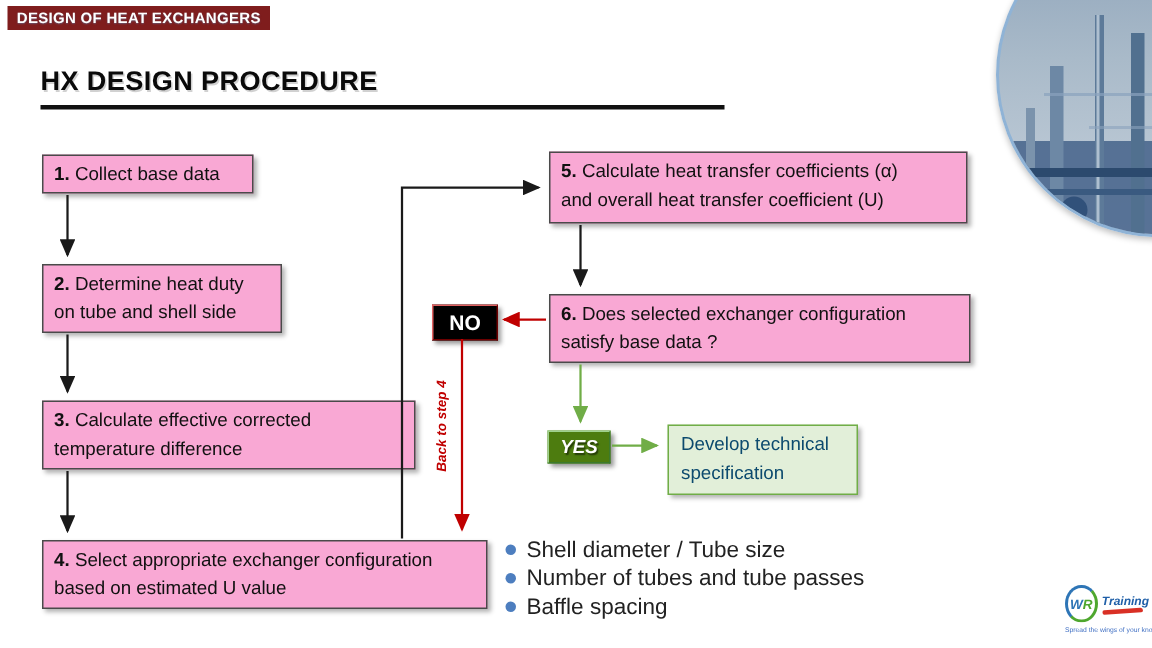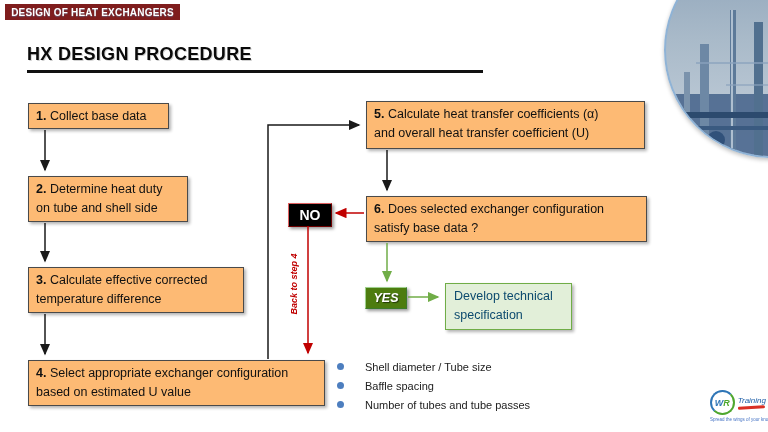--- a/index.html
+++ b/index.html
@@ -27,21 +27,21 @@
   
   .plant{
     left:664px;top:-58px;width:212px;height:212px;border-radius:50%;
     border:2px solid #8fb3d6;overflow:hidden;
     background:linear-gradient(180deg,#8ba1b8 0%,#a9bac9 45%,#c6d1dc 100%);
     box-shadow:0 2px 4px rgba(0,0,0,.25);
   }
 
   
   .fbox{
-    background:#fdba74;border:1px solid #4a4a4a;
+    background:#f9a8d4;border:1px solid #4a4a4a;
     box-shadow:2px 2px 3px rgba(0,0,0,.3);
     font-size:12.5px;color:#111;padding:3px 7px;box-sizing:border-box;
   }
   .fbox .ln{line-height:19px;white-space:nowrap;}
   .fbox .num{font-weight:bold;}
 
   
   .badge{
     color:#fff;font-weight:bold;display:flex;align-items:center;justify-content:center;
     text-shadow:1px 1px 1px rgba(0,0,0,.55);box-shadow:2px 2px 3px rgba(0,0,0,.4);
@@ -70,37 +70,37 @@
   .backlbl{
     left:250px;top:278px;width:90px;height:12px;text-align:center;
     transform:rotate(-90deg);transform-origin:center;
     color:#c00000;font-size:9px;font-style:italic;font-weight:bold;white-space:nowrap;
   }
 
   
   .bullets{left:337px;top:357px;}
   .brow{display:flex;align-items:center;height:19px;}
   .bdot{width:7px;height:7px;border-radius:50%;background:#4d7ebf;margin-right:7px;flex:0 0 auto;}
-  .btxt{font-size:11px;color:#222;white-space:nowrap;margin-left:14px;}
+  .btxt{font-size:15px;color:#222;white-space:nowrap;}
 
   
   svg.arrows{left:0;top:0;pointer-events:none;}
 
   
   .wrlogo{left:710px;top:390px;width:56px;text-align:center;}
   .lrow{display:flex;align-items:center;justify-content:center;gap:3px;}
   .lcircle{
     width:21px;height:21px;border-radius:50%;background:#fff;
     border:2px solid #2e75b6;border-right-color:#4ea72e;border-bottom-color:#4ea72e;
     display:flex;align-items:center;justify-content:center;
     font-weight:bold;font-size:9px;font-style:italic;
   }
   .lw{color:#2e75b6;} .lr{color:#4ea72e;}
   .lname-wrap{text-align:left;}
-  .lname{color:#1f5fa8;font-weight:normal;font-style:italic;font-size:8px;line-height:8px;}
+  .lname{color:#1f5fa8;font-weight:bold;font-style:italic;font-size:8px;line-height:8px;}
   .lswoosh{width:27px;height:3px;background:#d93025;border-radius:2px 3px 2px 2px;transform:rotate(-4deg);margin-top:1px;}
   .ltagline{color:#4472c4;font-size:4.5px;margin-top:2px;white-space:nowrap;}
 </style>
 </head>
 <body>
 
 <div class="abs hdr-badge">
   <span>DESIGN OF HEAT EXCHANGERS</span>
 </div>
 
@@ -133,21 +133,21 @@
 
 <div class="abs fbox" style="left:28px;top:103px;width:141px;height:26px;">
   <div class="ln"><span class="num">1.</span> <span>Collect base data</span></div>
 </div>
 
 <div class="abs fbox" style="left:28px;top:176px;width:160px;height:46px;">
   <div class="ln"><span class="num">2.</span> <span>Determine heat duty</span></div>
   <div class="ln">on tube and shell side</div>
 </div>
 
-<div class="abs fbox" style="left:28px;top:267px;width:216px;height:46px;">
+<div class="abs fbox" style="left:28px;top:267px;width:249px;height:46px;">
   <div class="ln"><span class="num">3.</span> <span>Calculate effective corrected</span></div>
   <div class="ln">temperature difference</div>
 </div>
 
 <div class="abs fbox" style="left:28px;top:360px;width:297px;height:46px;">
   <div class="ln"><span class="num">4.</span> <span>Select appropriate exchanger configuration</span></div>
   <div class="ln">based on estimated U value</div>
 </div>
 
 <div class="abs fbox" style="left:366px;top:101px;width:279px;height:48px;">
@@ -193,25 +193,25 @@
   <line x1="408" y1="297" x2="438" y2="297" stroke="#70ad47" stroke-width="1.5" marker-end="url(#ag)"></line>
 </svg>
 
 <div class="abs bullets">
   <div class="brow">
     <span class="bdot"></span>
     <span class="btxt">Shell diameter / Tube size</span>
   </div>
   <div class="brow">
     <span class="bdot"></span>
-    <span class="btxt">Baffle spacing</span>
+    <span class="btxt">Number of tubes and tube passes</span>
   </div>
   <div class="brow">
     <span class="bdot"></span>
-    <span class="btxt">Number of tubes and tube passes</span>
+    <span class="btxt">Baffle spacing</span>
   </div>
 </div>
 
 <div class="abs wrlogo">
   <div class="lrow">
     <div class="lcircle">
       <span class="lw">W</span>
         <span class="lr">R</span>
     </div>
     <div class="lname-wrap">

